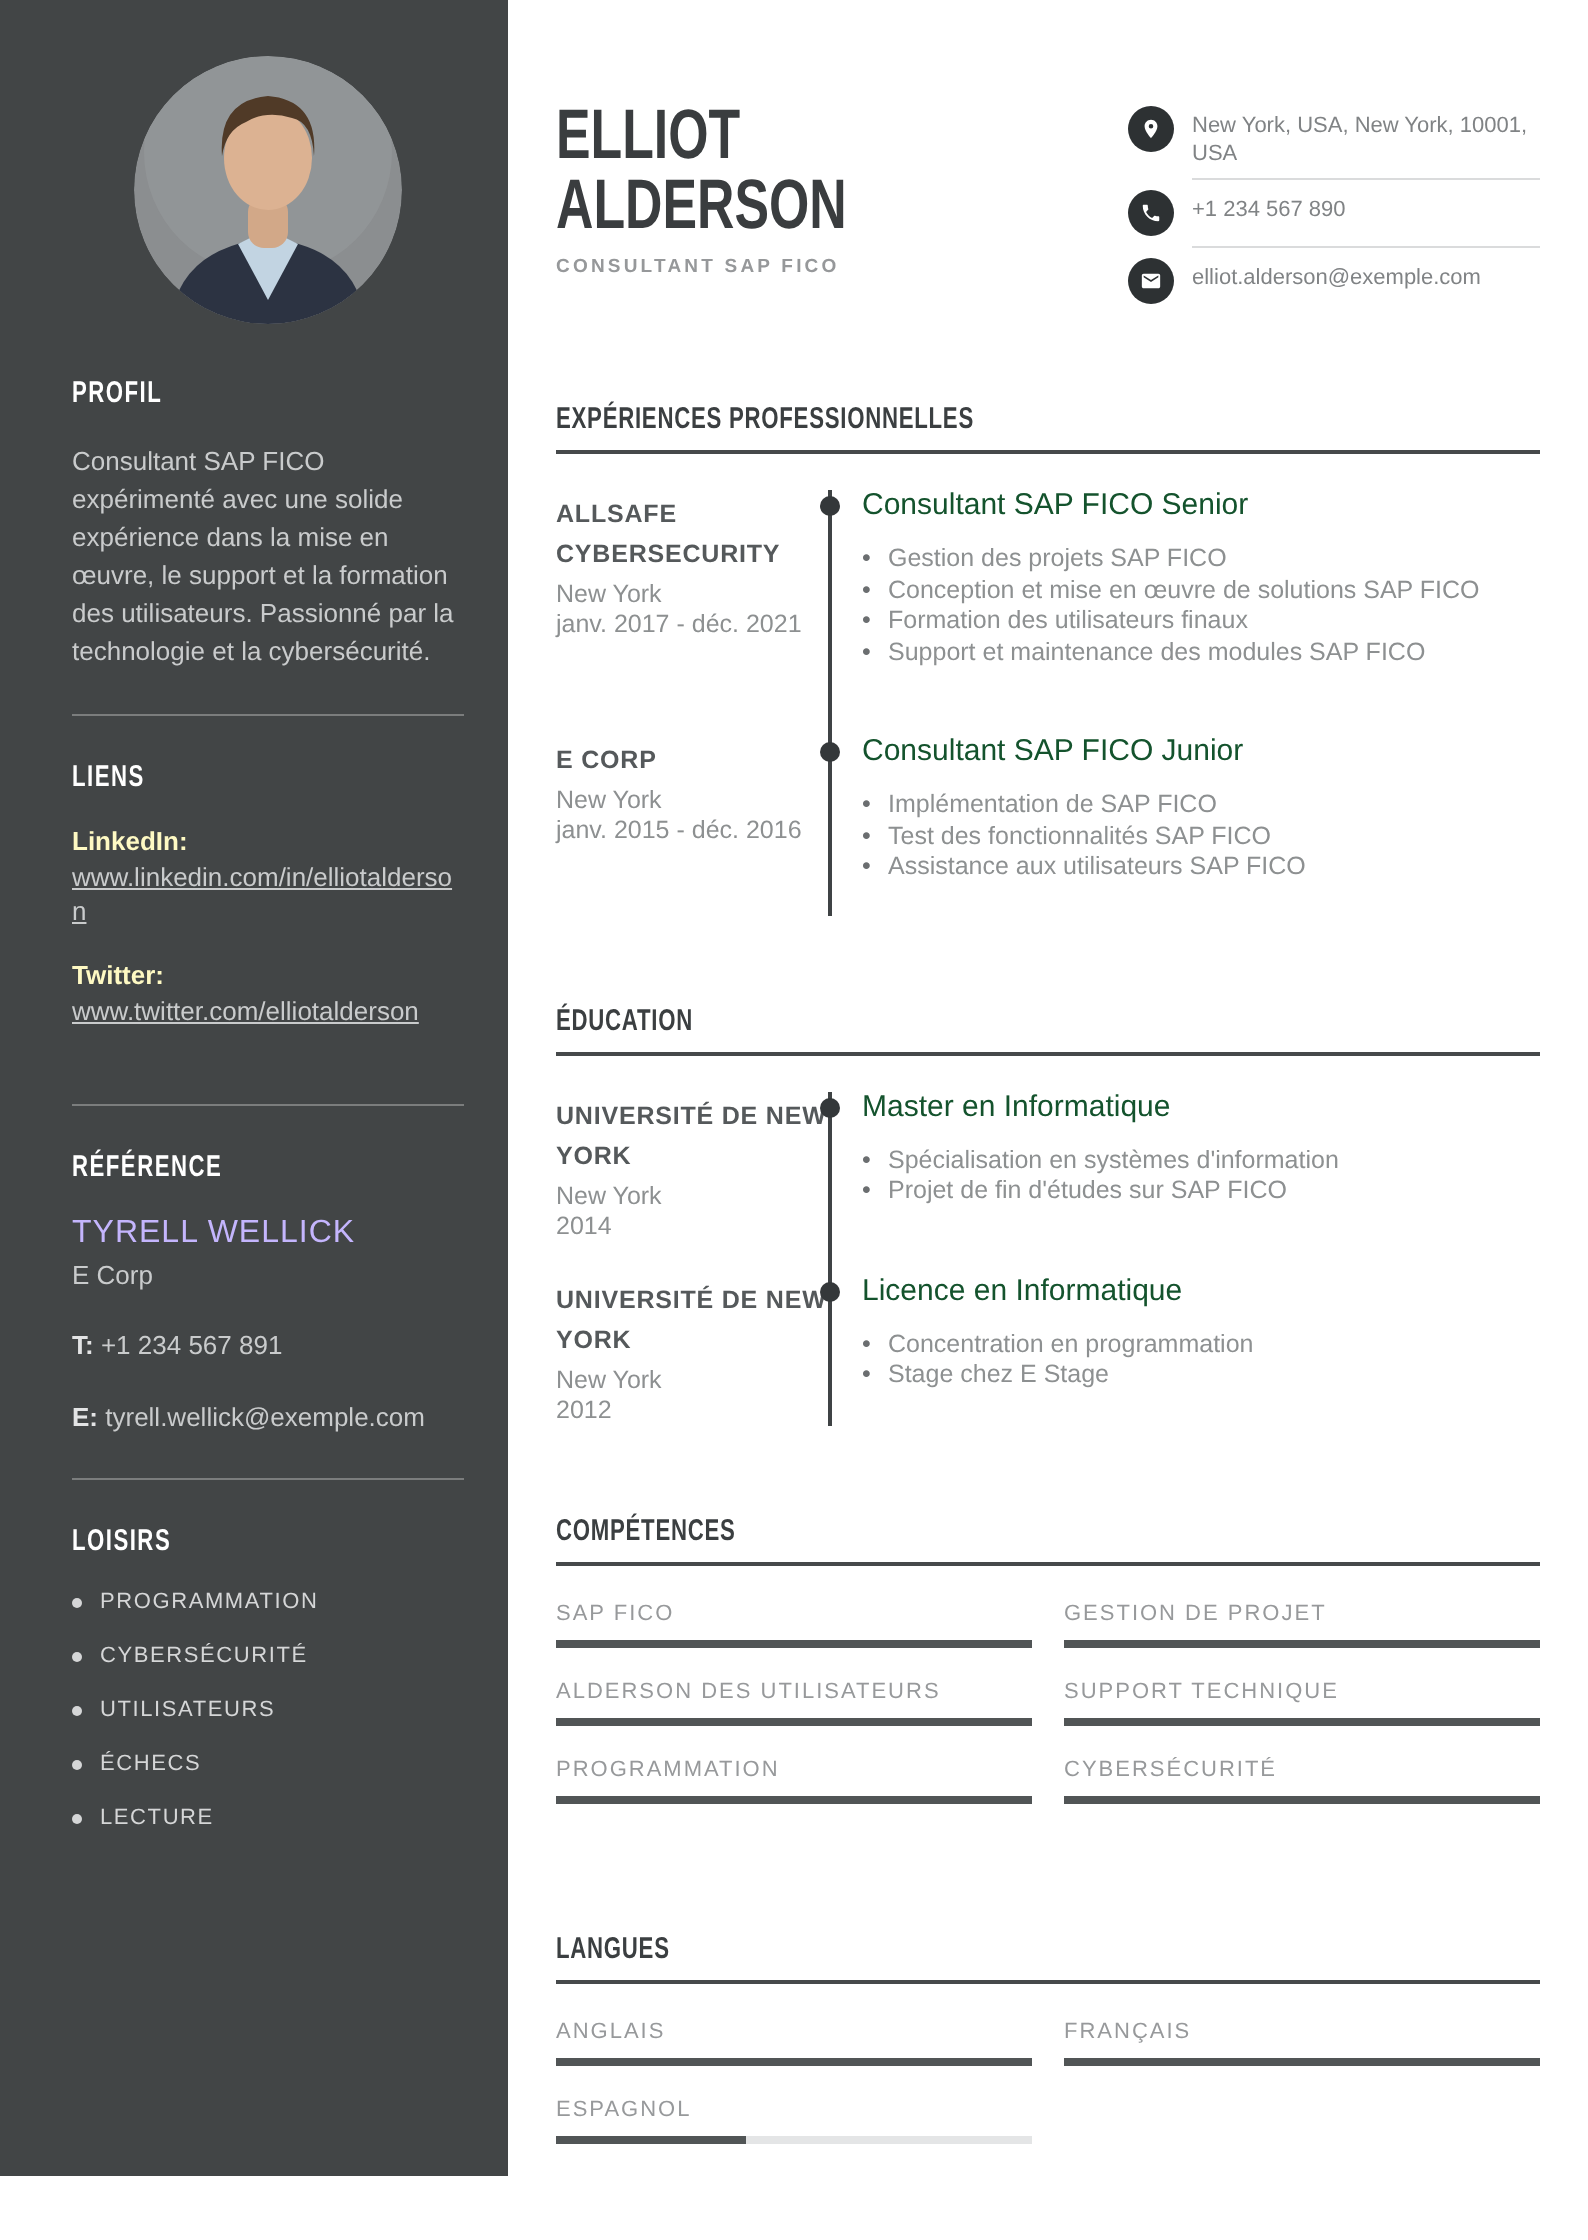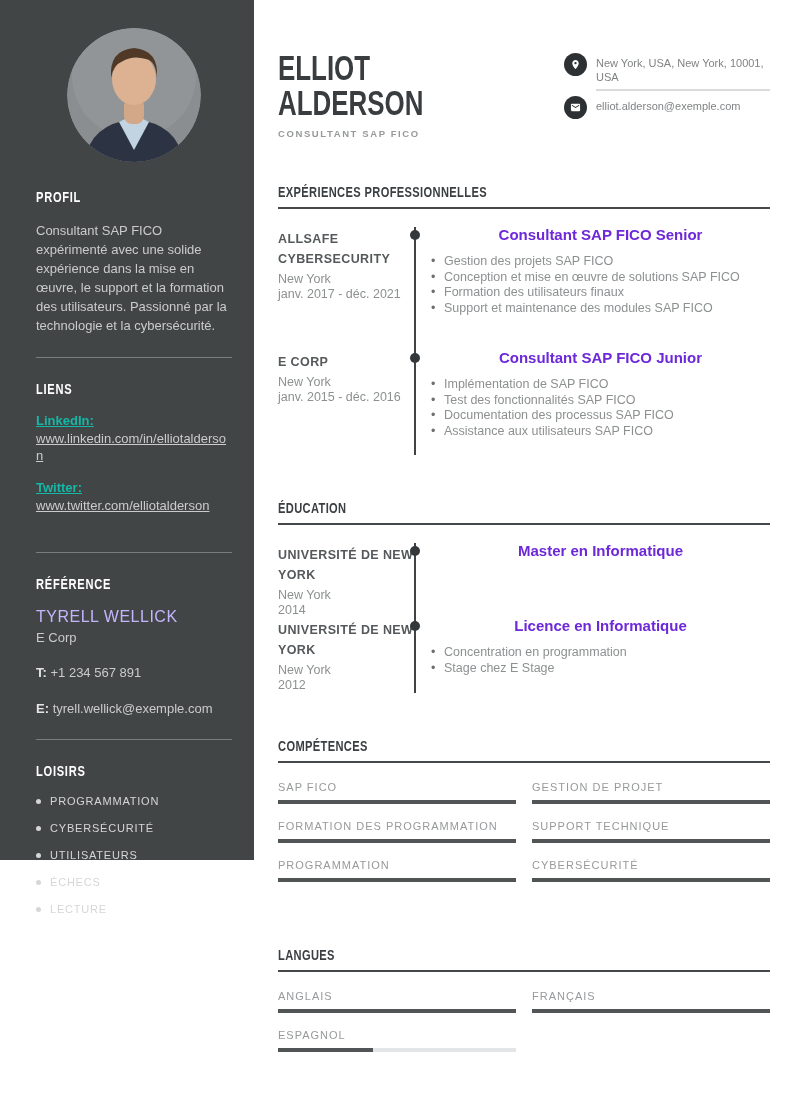--- a/index.html
+++ b/index.html
@@ -1,29 +1,29 @@
 <!DOCTYPE html>
 <html><head>
 <meta charset="utf-8">
 <style>
   * { margin:0; padding:0; box-sizing:border-box; }
   html,body { background:#ffffff; }
   body { font-family:"Liberation Sans", sans-serif; }
   .page { position:relative; width:794px; height:1120px; background:#ffffff; display:flex; overflow:hidden; }
 
   
-  .sidebar { width:254px; height:860px; background:#424546; color:#c9cbcc; padding:28px 22px 0 36px; flex-shrink:0; }
+  .sidebar { width:254px; height:1088px; background:#424546; color:#c9cbcc; padding:28px 22px 0 36px; flex-shrink:0; }
   .avatar-wrap { width:134px; height:134px; margin:0 auto 26px auto; border-radius:50%; overflow:hidden; }
   .side-h { color:#ffffff; font-size:15px; font-weight:700; letter-spacing:1px; margin-bottom:16px; }
   .cond { display:inline-block; transform:scaleX(0.74); transform-origin:0 50%; white-space:nowrap; }
   .side-sec { padding-bottom:22px; }
   .sdiv { border:none; border-top:1px solid rgba(255,255,255,0.30); margin:0 0 22px 0; }
   .profil-text { font-size:13px; line-height:19px; color:#c9cbcc; }
   .link-block { margin-bottom:16px; }
-  .llabel { display:block; font-weight:700; font-size:13px; color:#14b8a6; margin-bottom:2px;text-decoration:underline; }
+  .llabel { display:block; font-weight:700; font-size:13px; color:#fef9c3; margin-bottom:2px; }
   .url { font-size:13px; line-height:17px; color:#c9cbcc; text-decoration:underline; word-break:break-all; display:block; }
   .ref-name { font-size:16px; letter-spacing:0.5px; color:#c4b5fd; margin-bottom:4px; font-weight:400; }
   .ref-company { font-size:13px; color:#c9cbcc; margin-bottom:10px; }
   .ref-line { font-size:13px; color:#c9cbcc; line-height:17px;margin-top:19px; }
   .ref-line b { color:#e3e4e5; }
   .hob-list { list-style:none; }
   .hob-list li { font-size:11px; letter-spacing:0.8px; color:#d5d6d7; margin-bottom:15px; display:flex; align-items:center; }
   .hob-bullet { display:inline-block; width:5px; height:5px; border-radius:50%; background:#d5d6d7; margin-right:9px; flex-shrink:0; }
 
   
@@ -43,21 +43,21 @@
   .sec-h { font-size:15px; font-weight:700; color:#3b3f41; letter-spacing:0.5px; }
   .sec-rule { border:none; border-top:2px solid #46494b; margin:7px 0 18px 0; }
 
   .entry { display:grid; grid-template-columns:136px 1fr; }
   .e-left { padding-top:2px; }
   .company { font-size:12.5px; font-weight:700; letter-spacing:0.4px; color:#55595b; line-height:20px; margin-bottom:3px; }
   .eplace, .edates { font-size:12.5px; color:#8d9091; line-height:15px; }
   .e-right { position:relative; border-left:2px solid #3f4345; padding-left:15px; padding-bottom:34px; }
   .entry:last-child .e-right { padding-bottom:16px; }
   .dot { position:absolute; left:-6px; top:3px; width:10px; height:10px; border-radius:50%; background:#34383a; }
-  .role { font-size:15px; font-weight:700; color:#6d28d9; line-height:16px;text-align:center; }
+  .role { font-size:15px; font-weight:400; color:#14532d; line-height:16px; }
   .blist { list-style:none; margin-top:11px; }
   .blist li { position:relative; font-size:12.5px; color:#8d9091; line-height:15.5px; padding-left:13px; }
   .blist li::before { content:"•"; position:absolute; left:0; top:0; color:#6b6e70; }
 
   .bar-grid { display:grid; grid-template-columns:1fr 1fr; column-gap:51px; row-gap:15px;gap:16px; }
   .bar-item .blabel { font-size:11px; letter-spacing:1px; color:#97999b; margin-bottom:7px; }
   .track { height:4px; background:#e4e5e6; width:100%; }
   .fill { height:4px; background:#515556; }
   .lang-section { margin-top:64px; }
 </style>
@@ -154,20 +154,28 @@
       <div class="contact">
         <div class="c-row">
           <span class="c-ico">
             <svg viewBox="0 0 24 24">
                 <path d="M12 2C8.13 2 5 5.13 5 9c0 5.25 7 13 7 13s7-7.75 7-13c0-3.87-3.13-7-7-7zm0 9.5a2.5 2.5 0 010-5 2.5 2.5 0 010 5z"></path>
               </svg>
           </span>
           <span class="c-txt">New York, USA, New York, 10001, USA</span>
         </div>
         <div class="c-sep"></div>
+        <div class="c-row">
+          <span class="c-ico">
+            <svg viewBox="0 0 24 24">
+                <path d="M6.62 10.79c1.44 2.83 3.76 5.14 6.59 6.59l2.2-2.2c.27-.27.67-.36 1.02-.24 1.12.37 2.33.57 3.57.57.55 0 1 .45 1 1V20c0 .55-.45 1-1 1-9.39 0-17-7.61-17-17 0-.55.45-1 1-1h3.5c.55 0 1 .45 1 1 0 1.25.2 2.45.57 3.57.11.35.03.74-.25 1.02l-2.2 2.2z"></path>
+              </svg>
+          </span>
+          <span class="c-txt">+1 234 567 890</span>
+        </div>
         <div class="c-sep"></div>
         <div class="c-row">
           <span class="c-ico">
             <svg viewBox="0 0 24 24">
                 <path d="M20 4H4c-1.1 0-2 .9-2 2v12c0 1.1.9 2 2 2h16c1.1 0 2-.9 2-2V6c0-1.1-.9-2-2-2zm0 4l-8 5-8-5V6l8 5 8-5v2z"></path>
               </svg>
           </span>
           <span class="c-txt">elliot.alderson@exemple.com</span>
         </div>
       </div>
@@ -200,40 +208,43 @@
           <div class="company">E CORP</div>
           <div class="eplace">New York</div>
           <div class="edates">janv. 2015 - déc. 2016</div>
         </div>
         <div class="e-right">
           <span class="dot"></span>
           <div class="role">Consultant SAP FICO Junior</div>
           <ul class="blist">
             <li>Implémentation de SAP FICO</li>
             <li>Test des fonctionnalités SAP FICO</li>
-            <li>Documentation des processus SAP FICO</li>
             <li>Assistance aux utilisateurs SAP FICO</li>
           </ul>
         </div>
       </div>
     </section>
 
     <section class="section">
       <h2 class="sec-h"><span class="cond">ÉDUCATION</span></h2>
       <hr class="sec-rule">
 
       <div class="entry">
         <div class="e-left">
           <div class="company">UNIVERSITÉ DE NEW YORK</div>
           <div class="eplace">New York</div>
           <div class="edates">2014</div>
         </div>
         <div class="e-right">
           <span class="dot"></span>
           <div class="role">Master en Informatique</div>
+          <ul class="blist">
+            <li>Spécialisation en systèmes d'information</li>
+            <li>Projet de fin d'études sur SAP FICO</li>
+          </ul>
         </div>
       </div>
 
       <div class="entry">
         <div class="e-left">
           <div class="company">UNIVERSITÉ DE NEW YORK</div>
           <div class="eplace">New York</div>
           <div class="edates">2012</div>
         </div>
         <div class="e-right">
@@ -257,21 +268,21 @@
               <div class="fill" style="width: 100%;"></div>
             </div>
         </div>
         <div class="bar-item">
           <div class="blabel">GESTION DE PROJET</div>
           <div class="track">
               <div class="fill" style="width: 100%;"></div>
             </div>
         </div>
         <div class="bar-item">
-          <div class="blabel">FORMATION DES PROGRAMMATION</div>
+          <div class="blabel">ALDERSON DES UTILISATEURS</div>
           <div class="track">
               <div class="fill" style="width: 100%;"></div>
             </div>
         </div>
         <div class="bar-item">
           <div class="blabel">SUPPORT TECHNIQUE</div>
           <div class="track">
               <div class="fill" style="width: 100%;"></div>
             </div>
         </div>

